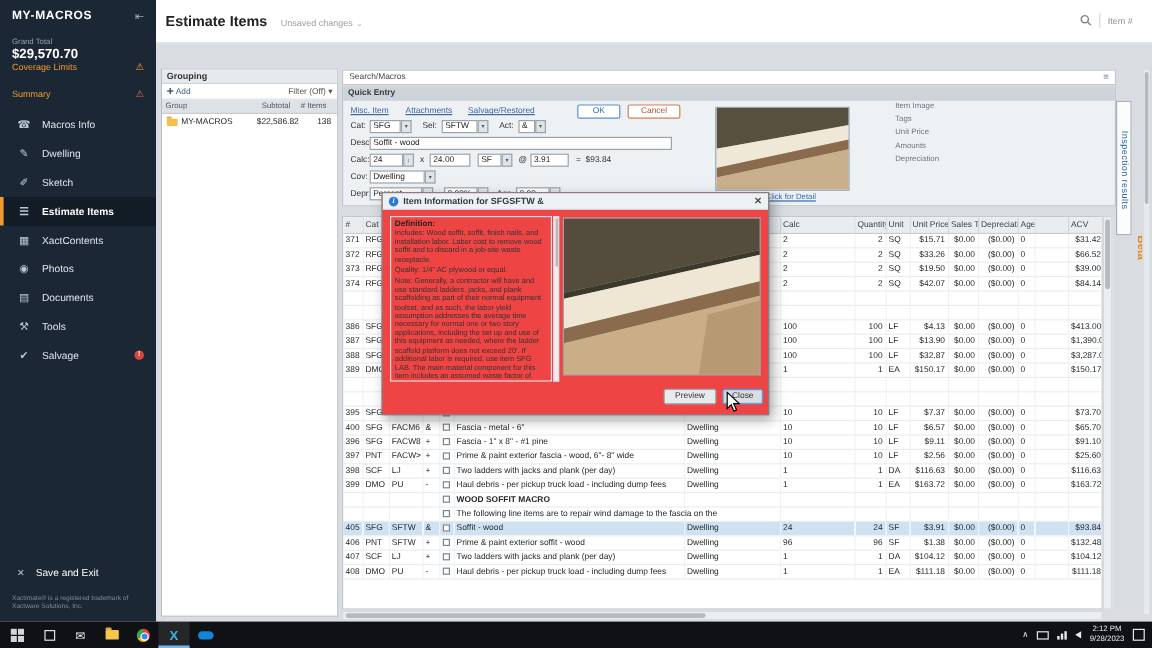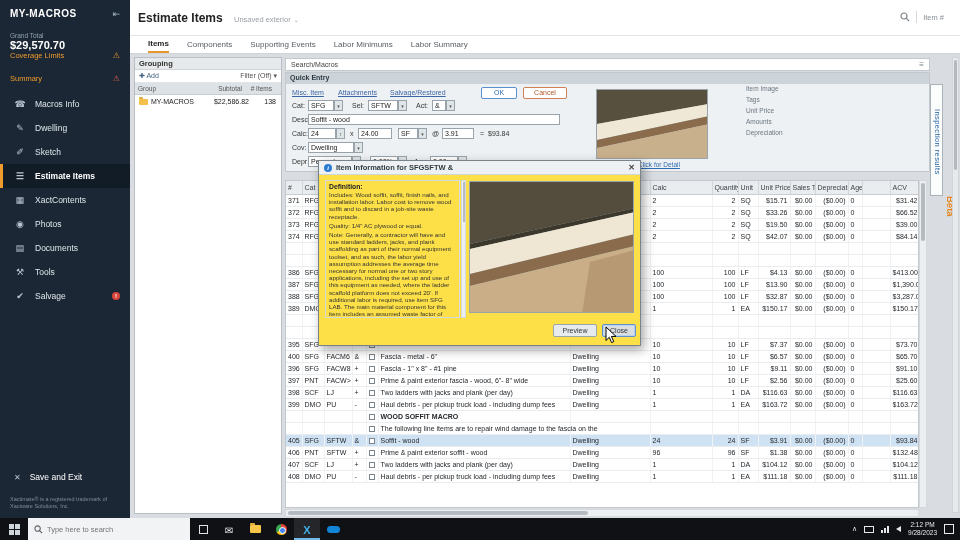--- a/index.html
+++ b/index.html
@@ -86,21 +86,21 @@
   .hscroll { position:absolute; left:0; top:455px; width:634px; height:8px; background:#eceff1; border:1px solid #d5d9dc; }
   .hscroll .thumb { position:absolute; top:1px; left:2px; height:4px; width:300px; background:#b4bac0; border-radius:2px; }
 
   
   .inspect-tab { position:absolute; left:800px; top:84px; width:13px; height:112px; background:#fbfcfc; border:1px solid #aab3ba; writing-mode:vertical-rl; font-size:7.5px; color:#1f5f9e; text-align:center; letter-spacing:.4px; cursor:pointer; padding-top:4px; }
   .beta { position:absolute; left:815px; top:196px; writing-mode:vertical-rl; font-size:9.5px; font-weight:bold; color:#e8871e; }
   .pagescroll { position:absolute; left:822px; top:57px; width:7px; height:456px; background:#e7eaec; border:1px solid #d2d6d9; }
   .pagescroll .thumb { position:absolute; left:1px; top:2px; width:3px; height:110px; background:#b4bac0; border-radius:2px; }
 
   
-  .modal { position:absolute; left:318px; top:160px; width:323px; height:186px; background:#fde047; border:1px solid #7b838a; box-shadow:3px 4px 10px rgba(0,0,0,.35); z-index:50; }
+  .modal { position:absolute; left:318px; top:160px; width:323px; height:186px; background:#ef4444; border:1px solid #7b838a; box-shadow:3px 4px 10px rgba(0,0,0,.35); z-index:50; }
   .m-title { height:14px; background:#eef1f3; border-bottom:1px solid #cfd4d8; display:flex; align-items:center; gap:4px; padding:0 5px; font-size:7.5px; font-weight:bold; color:#2f3a42; }
   .iinfo { width:8px; height:8px; border-radius:50%; background:#2b7bd3; color:#fff; font-size:6px; font-style:italic; text-align:center; line-height:8px; flex:none; }
   .m-close { margin-left:auto; font-size:8px; color:#444; cursor:pointer; }
   .m-def { position:absolute; left:6px; top:19px; width:135px; height:138px; border:1px solid #d6dadd; padding:2px 3px; overflow:hidden; }
   .m-def-label { font-size:6.8px; font-weight:bold; color:#222; margin-bottom:1px; }
   .m-para { font-size:6.2px; line-height:7.2px; color:#333; margin-bottom:2px; }
   .m-defscroll { position:absolute; left:142px; top:19px; width:5px; height:138px; background:#eceff1; border:1px solid #d5d9dc; }
   .m-defscroll .thumb { position:absolute; left:1px; top:1px; width:2px; height:40px; background:#b4bac0; }
   .m-img { position:absolute; left:150px; top:20px; width:165px; height:132px; border:1px solid #9aa3aa; overflow:hidden; }
   .mbtn { position:absolute; height:13px; font-size:7px; background:#e8ebed; border:1px solid #9aa5ad; border-radius:2px; color:#333; cursor:pointer; line-height:11px; }
@@ -203,38 +203,31 @@
       <span class="sb-x">✕</span>
       <span>Save and Exit</span>
     </div>
     <div class="sb-tm">Xactimate® is a registered trademark of Xactware Solutions, Inc.</div>
   </aside>
 
   <main class="main">
     <div class="topbar">
       <span class="page-title">Estimate Items</span>
       <span class="unsaved">
-        <span>Unsaved exterior</span><span class="chev">⌄</span>
+        <span>Unsaved changes</span><span class="chev">⌄</span>
       </span>
       <span class="itemsearch">
         <svg class="mag" width="10" height="10" viewBox="0 0 10 10">
             <circle cx="4" cy="4" r="3" fill="none" stroke="#7d858c" stroke-width="1.2"></circle>
             <line x1="6.2" y1="6.2" x2="9" y2="9" stroke="#7d858c" stroke-width="1.2"></line>
           </svg>
         <span class="sep"></span>
         <span class="lbl">Item #</span>
       </span>
     </div>
-    <div class="tabsrow">
-        <span class="tab active">Items</span>
-        <span class="tab">Components</span>
-        <span class="tab">Supporting Events</span>
-        <span class="tab">Labor Minimums</span>
-        <span class="tab">Labor Summary</span>
-      </div>
 
     <section class="grouping">
       <div class="g-title">Grouping</div>
       <div class="g-actions">
         <span class="g-add">✚ <span>Add</span></span>
         <span class="g-filter"><span>Filter (Off)</span> ▾</span>
       </div>
       <div class="g-cols">
         <span class="g-c1">Group</span>
         <span class="g-c2">Subtotal</span>
@@ -852,27 +845,20 @@
 
   <footer class="taskbar">
     <div class="tb-start">
       <span class="win">
           <span></span>
           <span></span>
           <span></span>
           <span></span>
         </span>
     </div>
-    <div class="tb-search">
-      <svg class="mag" width="9" height="9" viewBox="0 0 10 10">
-          <circle cx="4" cy="4" r="3" fill="none" stroke="#5a6168" stroke-width="1.2"></circle>
-          <line x1="6.2" y1="6.2" x2="9" y2="9" stroke="#5a6168" stroke-width="1.2"></line>
-        </svg>
-      <input placeholder="Type here to search" style="">
-    </div>
     <div class="tb-apps">
         <div class="tb-app">
           <span class="ai task-view-icon"></span>
         </div>
         <div class="tb-app">
           <span class="ai mail-icon"></span>
         </div>
         <div class="tb-app">
           <span class="ai file-explorer-icon"></span>
         </div>

